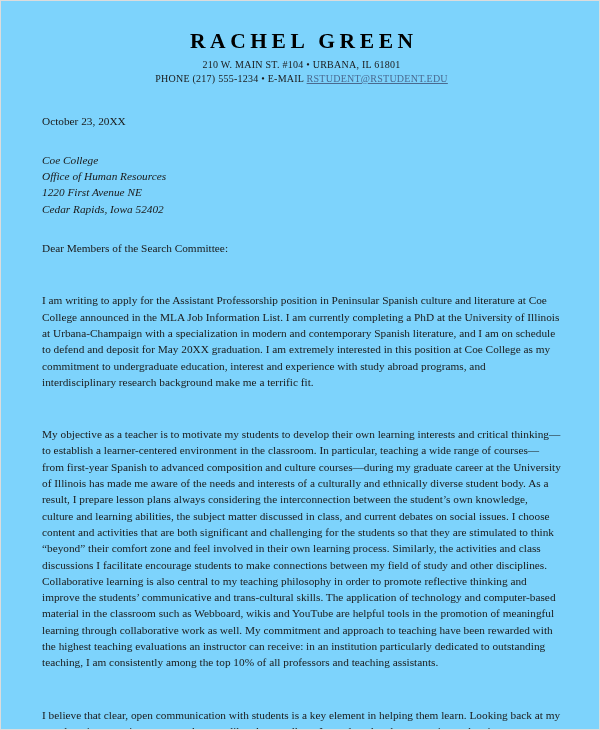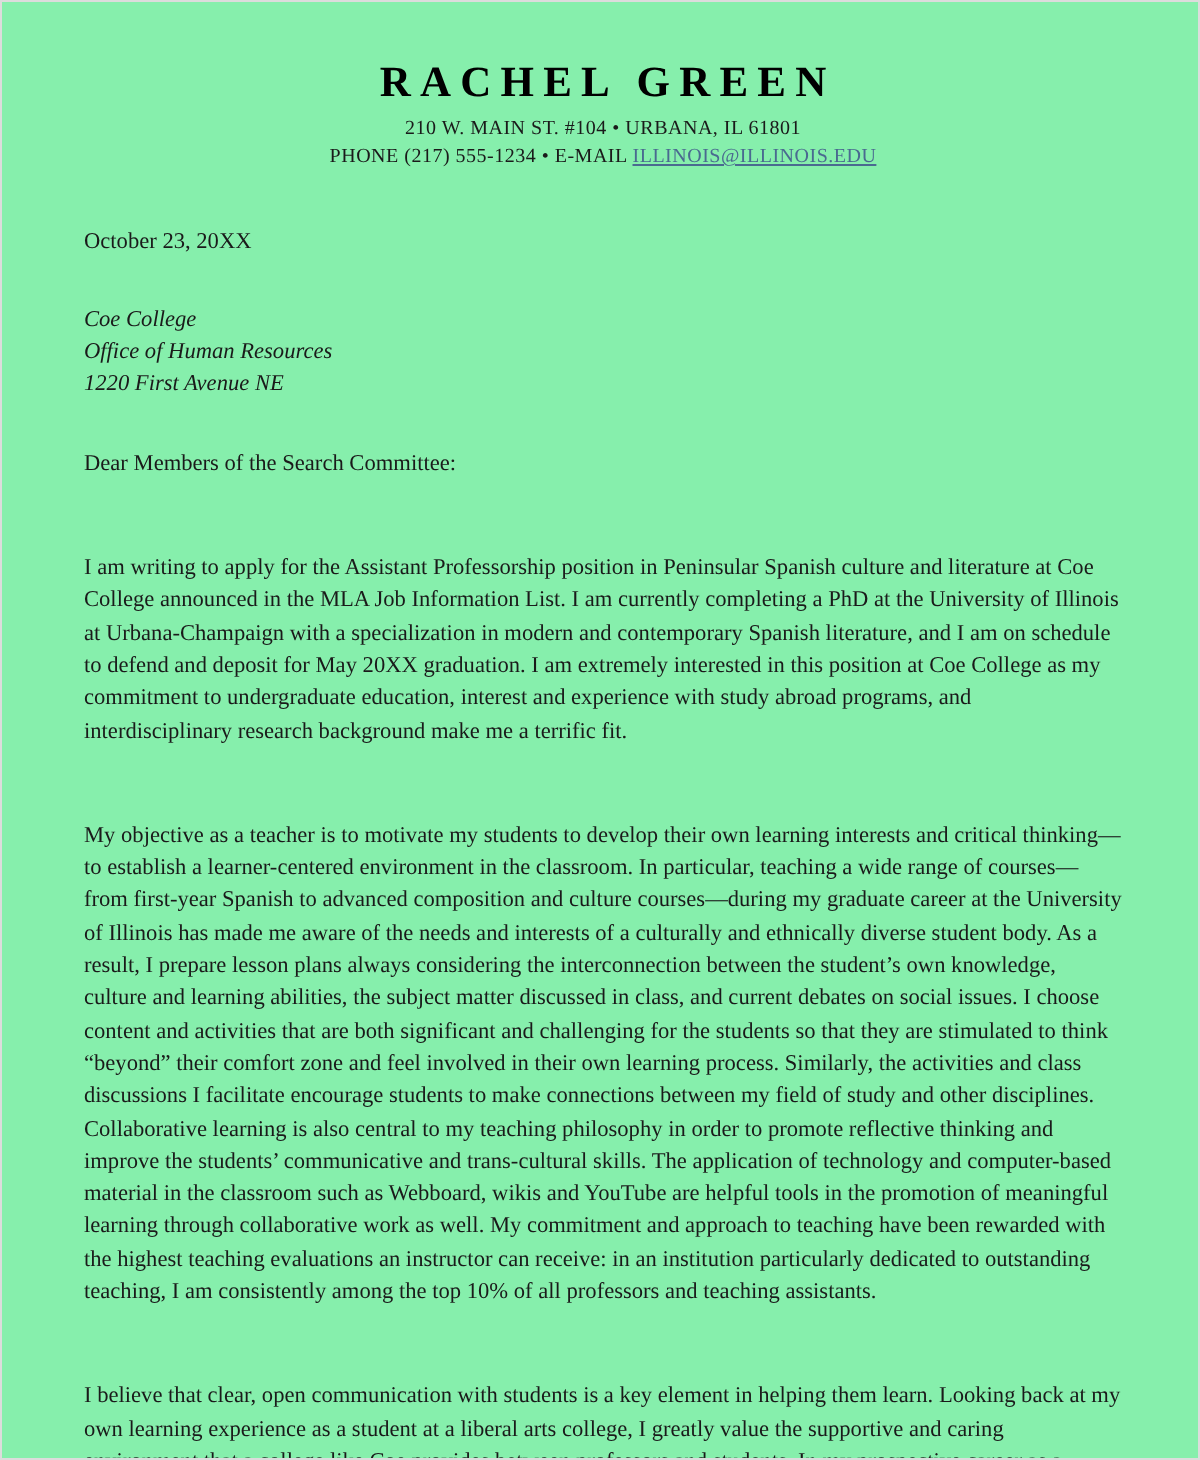--- a/index.html
+++ b/index.html
@@ -9,21 +9,21 @@
   }
   body {
     font-family: "Liberation Serif", "DejaVu Serif", serif;
     color: #1a1a1a;
   }
   .page {
     position: relative;
     width: 600px;
     height: 730px;
     box-sizing: border-box;
-    background: #86efac;
+    background: #7dd3fc;
     border: 1px solid #dcdcdc;
     overflow: hidden;
   }
   .sheet {
     position: absolute;
     left: 41px;
     top: 0;
     width: 519px;
   }
   
@@ -80,31 +80,32 @@
 </style>
 </head>
 <body>
 
 <div class="page">
   <div class="sheet">
 
     <div class="letterhead">
       <div class="name">RACHEL GREEN</div>
       <div class="contact-line">210 W. MAIN ST. #104 • URBANA, IL 61801</div>
-      <div class="contact-line second"><span>PHONE (217) 555-1234 • E-MAIL </span><span class="email-link">ILLINOIS@ILLINOIS.EDU</span></div>
+      <div class="contact-line second"><span>PHONE (217) 555-1234 • E-MAIL </span><span class="email-link">RSTUDENT@RSTUDENT.EDU</span></div>
     </div>
 
     <div class="body-area">
 
       <div class="date">October 23, 20XX</div>
 
       <div class="recipient">
         <div>Coe College</div>
         <div>Office of Human Resources</div>
         <div>1220 First Avenue NE</div>
+        <div>Cedar Rapids, Iowa 52402</div>
       </div>
 
       <div class="salutation">Dear Members of the Search Committee:</div>
 
       <p class="para">I am writing to apply for the Assistant Professorship position in Peninsular Spanish culture and literature at Coe College announced in the MLA Job Information List. I am currently completing a PhD at the University of Illinois at Urbana-Champaign with a specialization in modern and contemporary Spanish literature, and I am on schedule to defend and deposit for May 20XX graduation.  I am extremely interested in this position at Coe College as my commitment to undergraduate education, interest and experience with study abroad programs, and interdisciplinary research background make me a terrific fit.</p>
       <p class="para">My objective as a teacher is to motivate my students to develop their own learning interests and critical thinking—to establish a learner-centered environment in the classroom. In particular, teaching a wide range of courses—from first-year Spanish to advanced composition and culture courses—during my graduate career at the University of Illinois has made me aware of the needs and interests of a culturally and ethnically diverse student body. As a result, I prepare lesson plans always considering the interconnection between the student’s own knowledge, culture and learning abilities, the subject matter discussed in class, and current debates on social issues. I choose content and activities that are both significant and challenging for the students so that they are stimulated to think “beyond” their comfort zone and feel involved in their own learning process. Similarly, the activities and class discussions I facilitate encourage students to make connections between my field of study and other disciplines. Collaborative learning is also central to my teaching philosophy in order to promote reflective thinking and improve the students’ communicative and trans-cultural skills. The application of technology and computer-based material in the classroom such as Webboard, wikis and YouTube are helpful tools in the promotion of meaningful learning through collaborative work as well. My commitment and approach to teaching have been rewarded with the highest teaching evaluations an instructor can receive: in an institution particularly dedicated to outstanding teaching, I am consistently among the top 10% of all professors and teaching assistants.</p>
       <p class="para">I believe that clear, open communication with students is a key element in helping them learn. Looking back at my own learning experience as a student at a liberal arts college, I greatly value the supportive and caring environment that a college like Coe provides between professors and students. In my prospective career as a professor at this institution, I look forward to working in a collaborative learning and teaching environment with both faculty and students, where I can develop courses incorporating innovative teaching techniques and the most recent theories and research through an interdisciplinary approach. I am excited at the prospect of teaching Spanish 315 or Spanish 380 and I feel that I could contribute to a number of the other courses at both the introductory and intermediate level. I would also welcome the opportunity to develop new courses according to departmental needs.</p>
 
     </div>
   </div>

